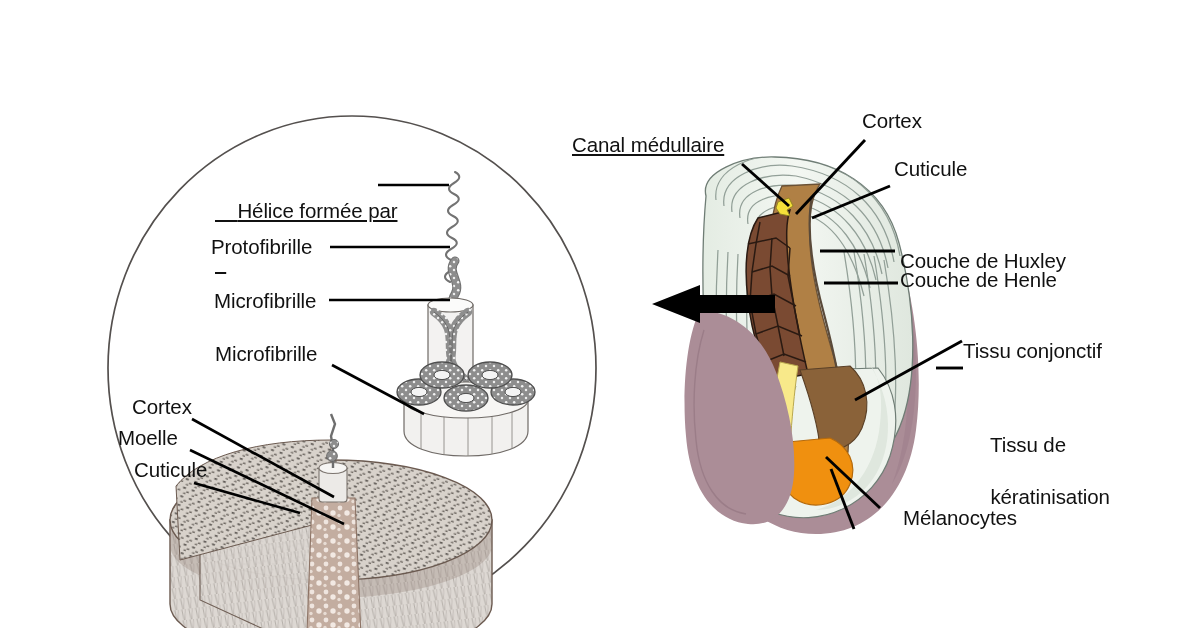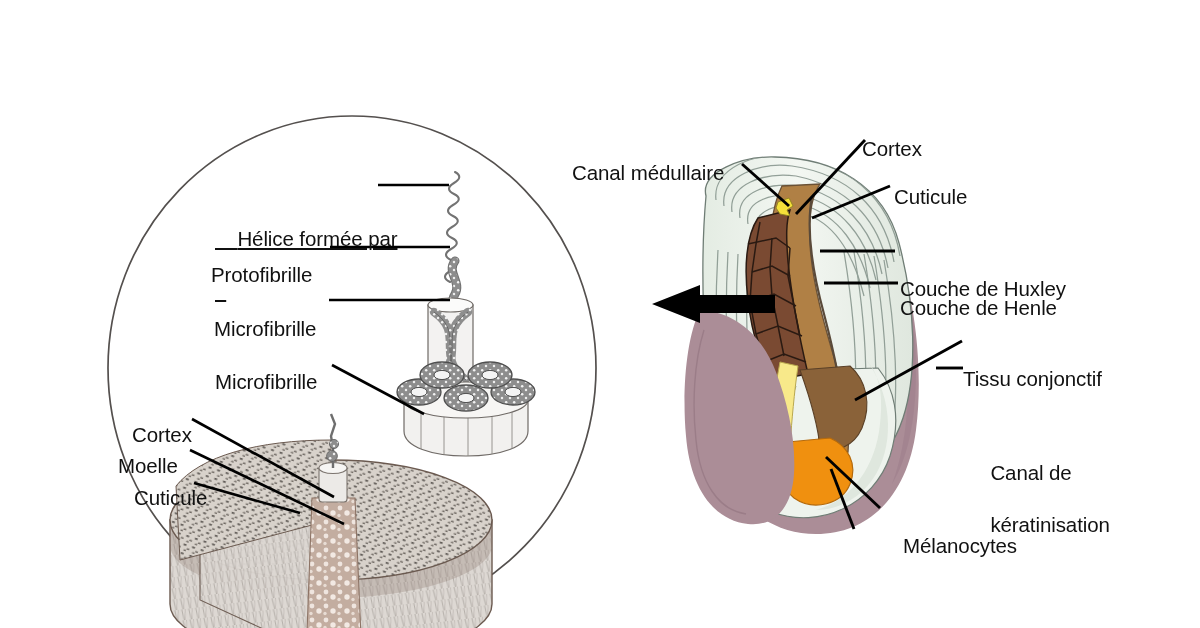--- a/index.html
+++ b/index.html
@@ -11,21 +11,20 @@
   }
   .stage{position:absolute;inset:0;}
   svg.layer{position:absolute;left:0;top:0;width:1200px;height:628px;overflow:visible;}
   .lbl{
     position:absolute;
     font-size:20.5px;
     line-height:25px;
     color:#111111;
     white-space:pre;
     letter-spacing:-0.1px;
-    margin-top:28px;
   }
   .lbl.two{line-height:26px;}
 </style>
 </head>
 <body>
 
 <div class="stage">
 
   <svg class="layer" viewBox="0 0 1200 628">
     <defs>
@@ -309,33 +308,33 @@
   <div class="lbl" style="left:214px;top:288px;">Microfibrille</div>
 
   <div class="lbl" style="left:215px;top:341px;">Microfibrille</div>
 
   <div class="lbl" style="left:132px;top:394px;">Cortex</div>
 
   <div class="lbl" style="left:118px;top:425px;">Moelle</div>
 
   <div class="lbl" style="left:134px;top:457px;">Cuticule</div>
 
-  <div class="lbl" style="left:572px;top:132px;">Canal médullaire</div>
+  <div class="lbl" style="left:572px;top:132px;text-decoration:underline;">Canal médullaire</div>
 
   <div class="lbl" style="left:862px;top:108px;">Cortex</div>
 
   <div class="lbl" style="left:894px;top:156px;">Cuticule</div>
 
   <div class="lbl" style="left:900px;top:248px;">Couche de Huxley</div>
 
   <div class="lbl" style="left:900px;top:267px;">Couche de Henle</div>
 
   <div class="lbl" style="left:963px;top:338px;">Tissu conjonctif</div>
 
   <div class="lbl two" style="left:968px;top:406px;">
-    <span>Canal de</span><br>
+    <span>Tissu de</span><br>
     <span>kératinisation</span>
   </div>
 
   <div class="lbl" style="left:903px;top:505px;">Mélanocytes</div>
 
 
 </div>
 
 </body></html>

